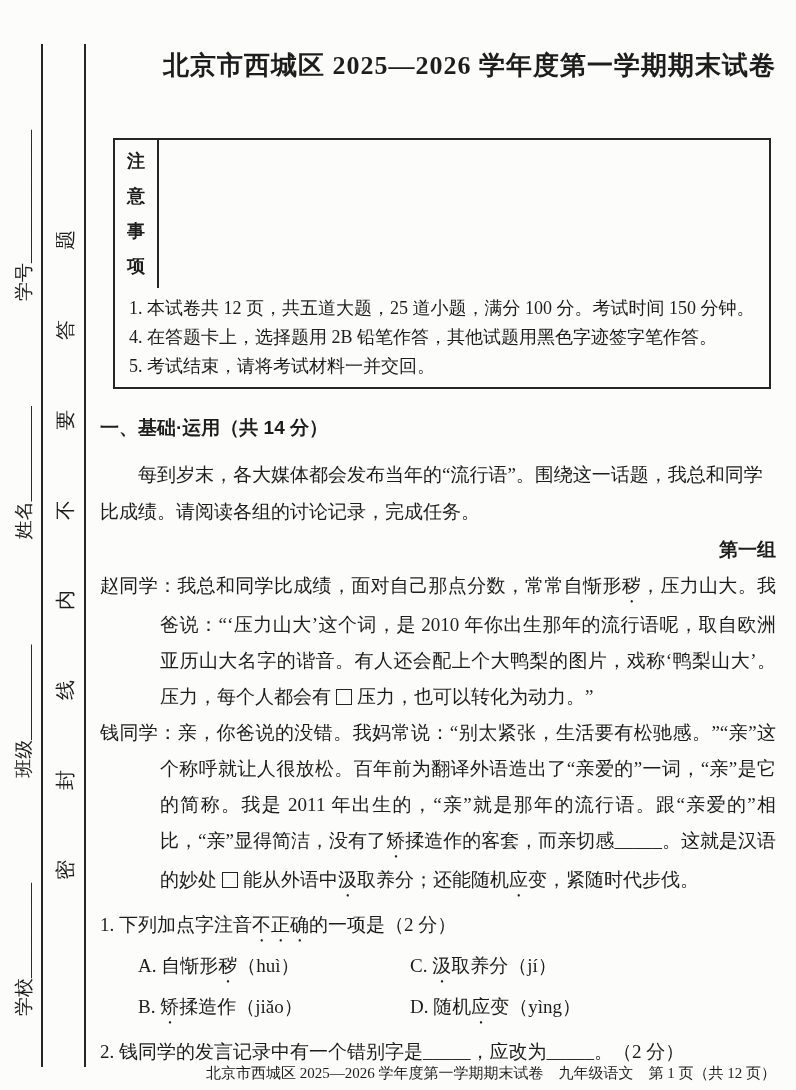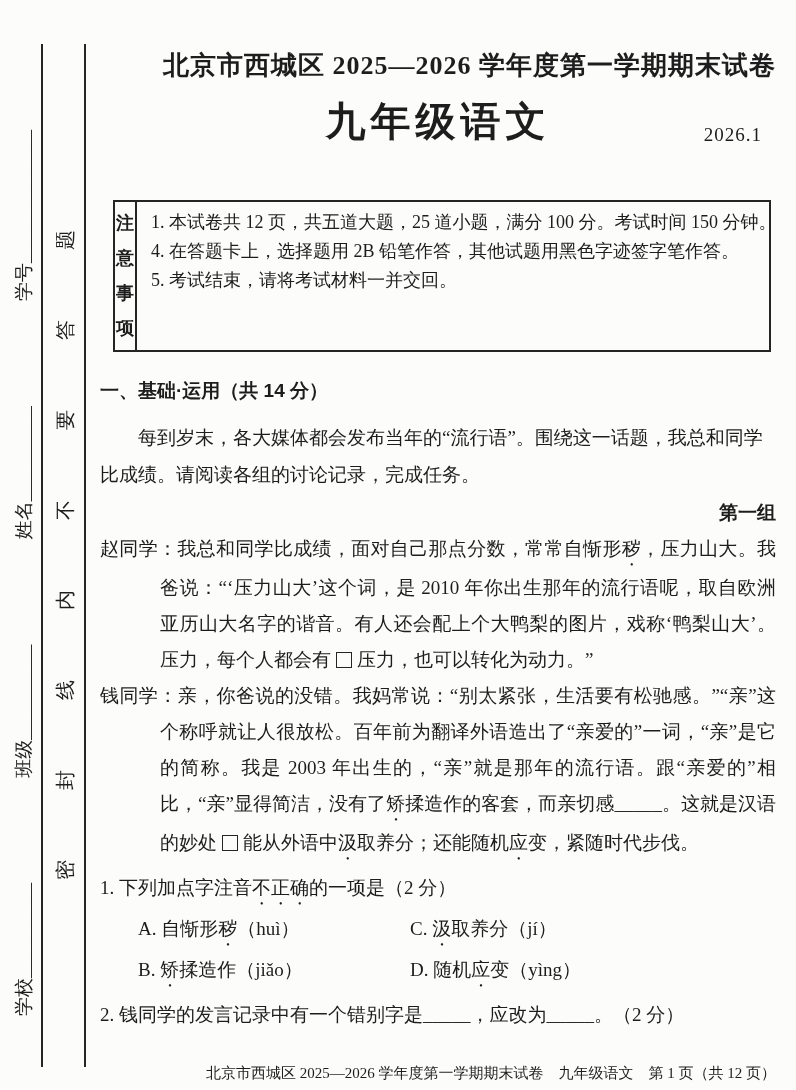--- a/index.html
+++ b/index.html
@@ -26,21 +26,21 @@
   }
   .labels-strip { left:7px; top:1016px; width:886px; height:34px; font-size:19px; }
   .seal-strip  { left:48px; top:880px; width:650px; height:34px; font-size:20px; }
   
   .content { position:absolute; left:100px; top:0; width:676px; font-size:19px; }
   .exam-title { margin-top:46px; text-align:right; font-size:26px; font-weight:700; line-height:40px; letter-spacing:1px; }
   .subject-row { position:relative; margin-top:8px; height:54px; }
   .subject-title { text-align:center; font-size:40px; font-weight:900; letter-spacing:5px; line-height:54px; font-family:"Liberation Sans","DejaVu Sans",sans-serif; }
   .exam-date { position:absolute; right:14px; bottom:2px; font-size:19px; letter-spacing:1px; }
   
-  .notice { margin:52px 4px 0 13px; width:658px; border:2px solid #252525; display:flex; }
+  .notice { margin:52px 4px 0 13px; width:658px; border:2px solid #252525; display:flex;flex-direction:column; }
   .notice-label-cell { width:44px; border-right:2px solid #252525; display:flex; align-items:center; justify-content:center; padding:4px 0; }
   .notice-label-cell span { display:block; width:20px; word-break:break-all; font-weight:700; font-size:18px; line-height:35px; text-align:center; }
   .notice-items { flex:1; padding:6px 8px 6px 14px; }
   .notice-item { font-size:18px; line-height:29px; white-space:nowrap; }
   
   .sec-heading { margin-top:26px; font-size:19px; font-weight:700; font-family:"Liberation Sans","DejaVu Sans",sans-serif; }
   .intro { margin-top:15px; line-height:37px; text-indent:2em; }
   .group-title { margin-top:2px; text-align:right; font-size:19px; font-weight:700; font-family:"Liberation Sans","DejaVu Sans",sans-serif; line-height:36px; }
   .speech { line-height:36px; padding-left:60px; text-indent:-60px; text-align:justify; }
   .em-dot {
@@ -76,45 +76,41 @@
     <span>不</span>
     <span>要</span>
     <span>答</span>
     <span>题</span>
   </div>
 
   <div class="content">
 
     <div class="exam-title">北京市西城区 2025—2026 学年度第一学期期末试卷</div>
 
-    <div class="subject-row">
-      <div class="subject-title">九年级语文</div>
-      <div class="exam-date">2026.1</div>
-    </div>
 
     <div class="notice">
       <div class="notice-label-cell">
         <span>注意事项</span>
       </div>
       <div class="notice-items">
         <div class="notice-item">1. 本试卷共 12 页，共五道大题，25 道小题，满分 100 分。考试时间 150 分钟。</div>
         <div class="notice-item">4. 在答题卡上，选择题用 2B 铅笔作答，其他试题用黑色字迹签字笔作答。</div>
         <div class="notice-item">5. 考试结束，请将考试材料一并交回。</div>
       </div>
     </div>
 
     <div class="sec-heading">一、基础·运用（共 14 分）</div>
 
     <p class="intro">每到岁末，各大媒体都会发布当年的“流行语”。围绕这一话题，我总和同学比成绩。请阅读各组的讨论记录，完成任务。</p>
 
     <div class="group-title">第一组</div>
 
     <p class="speech"><span>赵同学：我总和同学比成绩，面对自己那点分数，常常自惭形</span><span class="em-dot">秽</span><span>，压力山大。我爸说：“‘压力山大’这个词，是 2010 年你出生那年的流行语呢，取自欧洲亚历山大名字的谐音。有人还会配上个大鸭梨的图片，戏称‘鸭梨山大’。压力，每个人都会有</span><span class="sq"></span><span>压力，也可以转化为动力。”</span></p>
 
-    <p class="speech"><span>钱同学：亲，你爸说的没错。我妈常说：“别太紧张，生活要有松驰感。”“亲”这个称呼就让人很放松。百年前为翻译外语造出了“亲爱的”一词，“亲”是它的简称。我是 2003 年出生的，“亲”就是那年的流行语。跟“亲爱的”相比，“亲”显得简洁，没有了</span><span class="em-dot">矫</span><span>揉造作的客套，而亲切感_____。这就是汉语的妙处</span><span class="sq"></span><span>能从外语中</span><span class="em-dot">汲</span><span>取养分；还能随机</span><span class="em-dot">应</span><span>变，紧随时代步伐。</span></p>
+    <p class="speech"><span>钱同学：亲，你爸说的没错。我妈常说：“别太紧张，生活要有松驰感。”“亲”这个称呼就让人很放松。百年前为翻译外语造出了“亲爱的”一词，“亲”是它的简称。我是 2011 年出生的，“亲”就是那年的流行语。跟“亲爱的”相比，“亲”显得简洁，没有了</span><span class="em-dot">矫</span><span>揉造作的客套，而亲切感_____。这就是汉语的妙处</span><span class="sq"></span><span>能从外语中</span><span class="em-dot">汲</span><span>取养分；还能随机</span><span class="em-dot">应</span><span>变，紧随时代步伐。</span></p>
 
     <div class="question"><span>1. 下列加点字注音</span><span class="em-dot">不正确</span><span>的一项是（2 分）</span></div>
 
     <div class="options">
       <div><span>A. 自惭形</span><span class="em-dot">秽</span><span>（huì）</span></div>
       <div><span>C. </span><span class="em-dot">汲</span><span>取养分（jí）</span></div>
       <div><span>B. </span><span class="em-dot">矫</span><span>揉造作（jiǎo）</span></div>
       <div><span>D. 随机</span><span class="em-dot">应</span><span>变（yìng）</span></div>
     </div>
 

